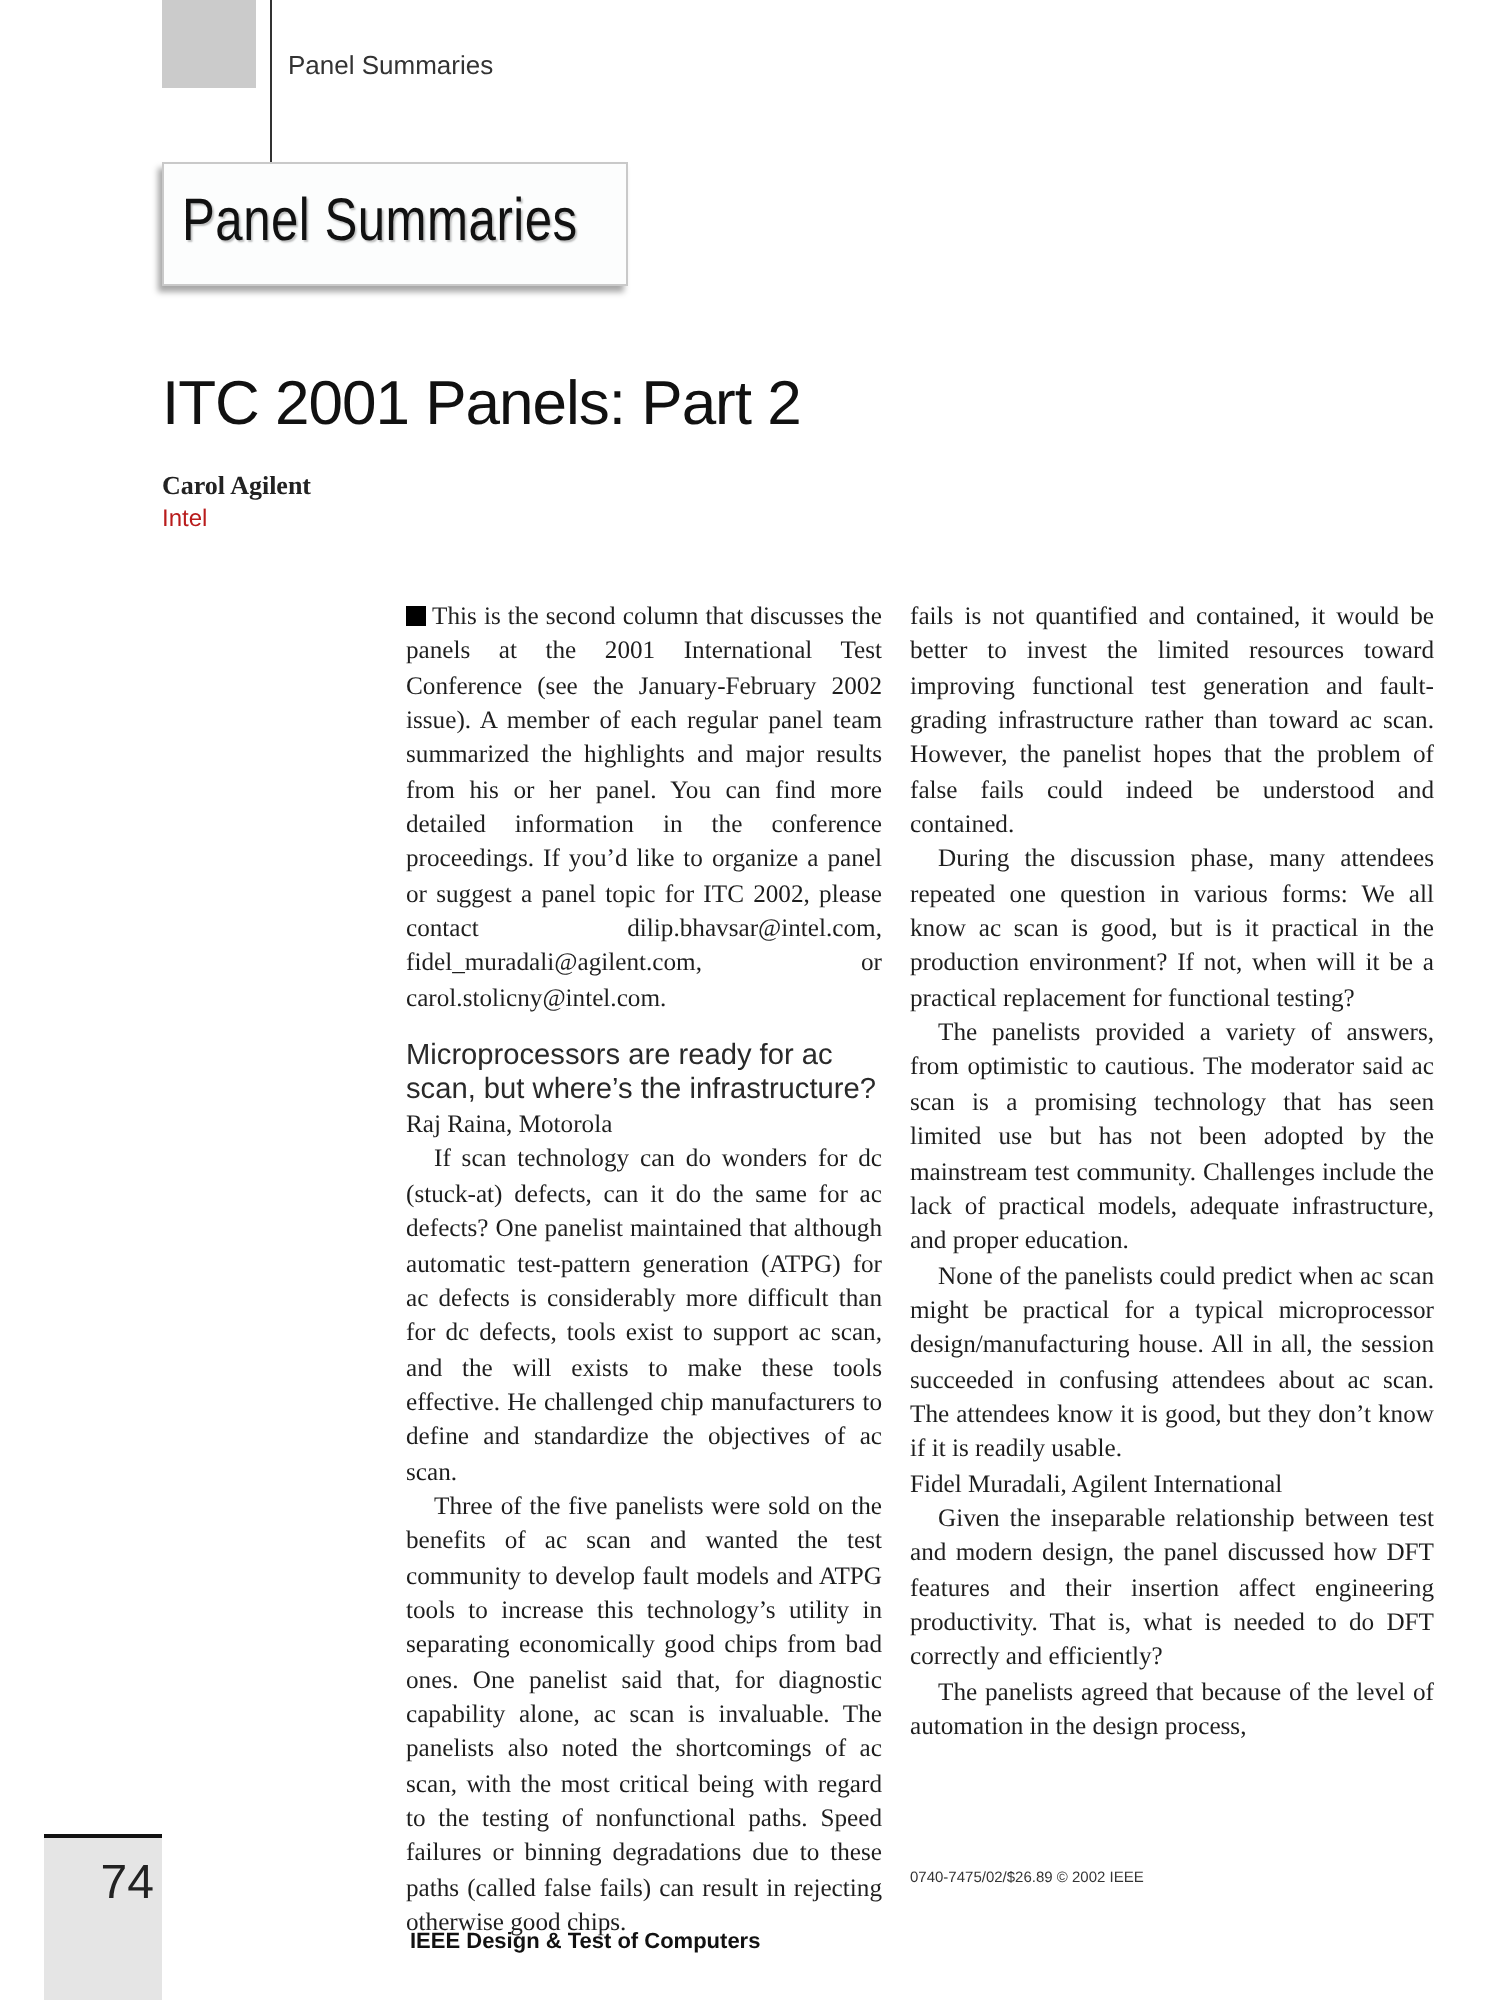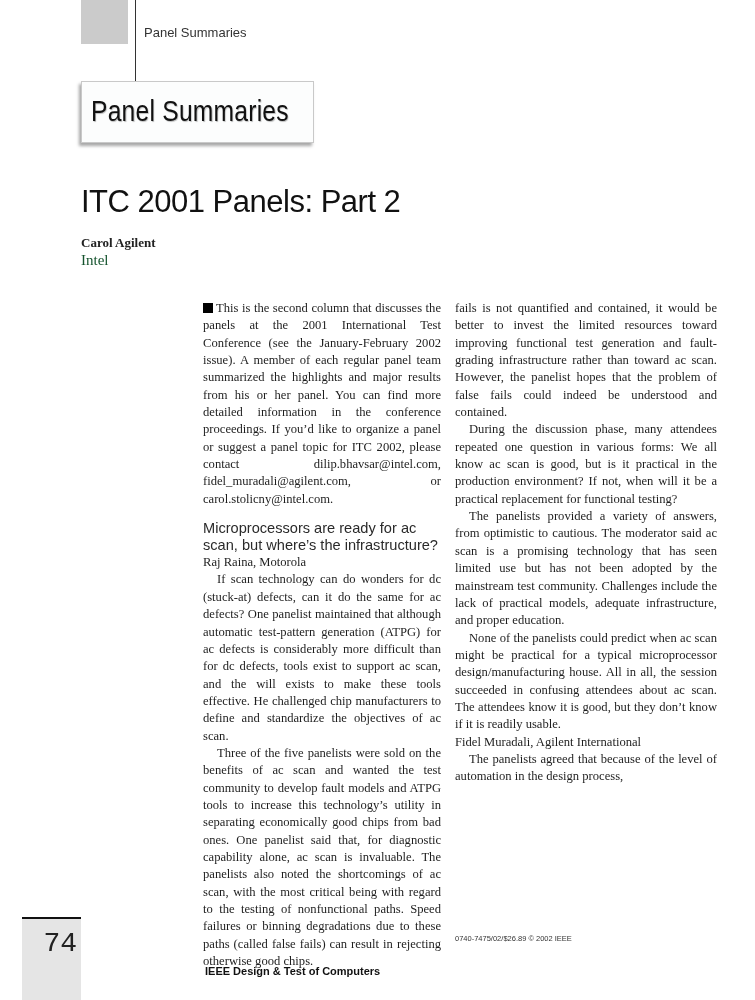--- a/index.html
+++ b/index.html
@@ -12,34 +12,34 @@
                     font-size:13px; color:#333; }
     .section-box { left:81px; top:81px; width:233px; height:62px; background:#fcfdfd;
                    border:1px solid #c9c9c9; box-shadow:-2px 3px 3px rgba(0,0,0,0.35); box-sizing:border-box; }
     .section-box span { position:absolute; left:9px; top:12px; font-family:"Liberation Sans", sans-serif;
                    font-size:30px; color:#111; transform:scaleX(0.82); transform-origin:left top;
                    letter-spacing:0.3px; text-shadow:1px 1px 1px rgba(0,0,0,0.25); white-space:nowrap; }
     .title { left:81px; top:184px; font-family:"Liberation Sans", sans-serif; font-size:31px;
              color:#111; letter-spacing:-0.5px; white-space:nowrap; }
     .author { left:81px; top:235px; font-family:"Liberation Serif", serif; font-weight:bold;
               font-size:13px; color:#222; }
-    .affil { left:81px; top:252px; font-family:Liberation Serif, serif; font-size:15px; color:#14532d; }
+    .affil { left:81px; top:252px; font-family:Liberation Sans, sans-serif; font-size:12px; color:#b91c1c; }
     .col { top:300px; font-size:12.6px; line-height:17.35px; color:#1e1e1e; text-align:justify; }
     .col1 { left:203px; width:238px; }
     .col2 { left:455px; width:262px; }
     .col p { margin:0; text-indent:14px; }
     .col p.noind { text-indent:0; }
     .bullet { display:inline-block; width:10px; height:10px; background:#000; margin-right:3px; vertical-align:-1px; }
     .col h3 { margin:12px 0 0 0; font-family:"Liberation Sans", sans-serif; font-weight:normal;
               font-size:14.6px; line-height:17px; color:#2a2a2a; text-align:left; }
     .byline { text-indent:0 !important; }
     .byline b { font-weight:normal; }
     .pn-block { left:22px; top:917px; width:59px; height:83px; background:#e5e5e5; border-top:2px solid #111; }
-    .pn-block span { position:absolute; right:4px; top:9px; font-family:Liberation Mono, monospace;
-                     font-size:28px; color:#222; }
+    .pn-block span { position:absolute; right:4px; top:9px; font-family:Liberation Sans, sans-serif;
+                     font-size:24px; color:#222; }
     .footer-journal { left:205px; top:933px; font-family:"Liberation Sans", sans-serif; font-weight:bold;
                       font-size:11px; color:#111;margin-top:32px; }
     .footer-copy { left:455px; top:934px; font-family:"Liberation Sans", sans-serif;
                    font-size:7.5px; color:#333; }
   </style>
 </head>
 <body>
 
 <div class="abs gray-tab"></div>
 <div class="abs vline"></div>
@@ -60,20 +60,21 @@
   <p>If scan technology can do wonders for dc (stuck-at) defects, can it do the same for ac defects? One panelist maintained that although automatic test-pattern generation (ATPG) for ac defects is considerably more difficult than for dc defects, tools exist to support ac scan, and the will exists to make these tools effective. He challenged chip manufacturers to define and standardize the objectives of ac scan.</p>
   <p>Three of the five panelists were sold on the benefits of ac scan and wanted the test community to develop fault models and ATPG tools to increase this technology’s utility in separating economically good chips from bad ones. One panelist said that, for diagnostic capability alone, ac scan is invaluable. The panelists also noted the shortcomings of ac scan, with the most critical being with regard to the testing of nonfunctional paths. Speed failures or binning degradations due to these paths (called false fails) can result in rejecting otherwise good chips.</p>
 </div>
 
 <div class="abs col col2">
   <p class="noind">fails is not quantified and contained, it would be better to invest the limited resources toward improving functional test generation and fault-grading infrastructure rather than toward ac scan. However, the panelist hopes that the problem of false fails could indeed be understood and contained.</p>
   <p>During the discussion phase, many attendees repeated one question in various forms: We all know ac scan is good, but is it practical in the production environment? If not, when will it be a practical replacement for functional testing?</p>
   <p>The panelists provided a variety of answers, from optimistic to cautious. The moderator said ac scan is a promising technology that has seen limited use but has not been adopted by the mainstream test community. Challenges include the lack of practical models, adequate infrastructure, and proper education.</p>
   <p>None of the panelists could predict when ac scan might be practical for a typical microprocessor design/manufacturing house. All in all, the session succeeded in confusing attendees about ac scan. The attendees know it is good, but they don’t know if it is readily usable.</p>
   <p class="byline"><b>Fidel Muradali</b><span>, Agilent International</span></p>
+  <p>Given the inseparable relationship between test and modern design, the panel discussed how DFT features and their insertion affect engineering productivity. That is, what is needed to do DFT correctly and efficiently?</p>
   <p>The panelists agreed that because of the level of automation in the design process,</p>
 </div>
 
 <div class="abs pn-block">
   <span>74</span>
 </div>
 <div class="abs footer-journal">IEEE Design &amp; Test of Computers</div>
 <div class="abs footer-copy">0740-7475/02/$26.89 © 2002 IEEE</div>
 
 </body></html>

